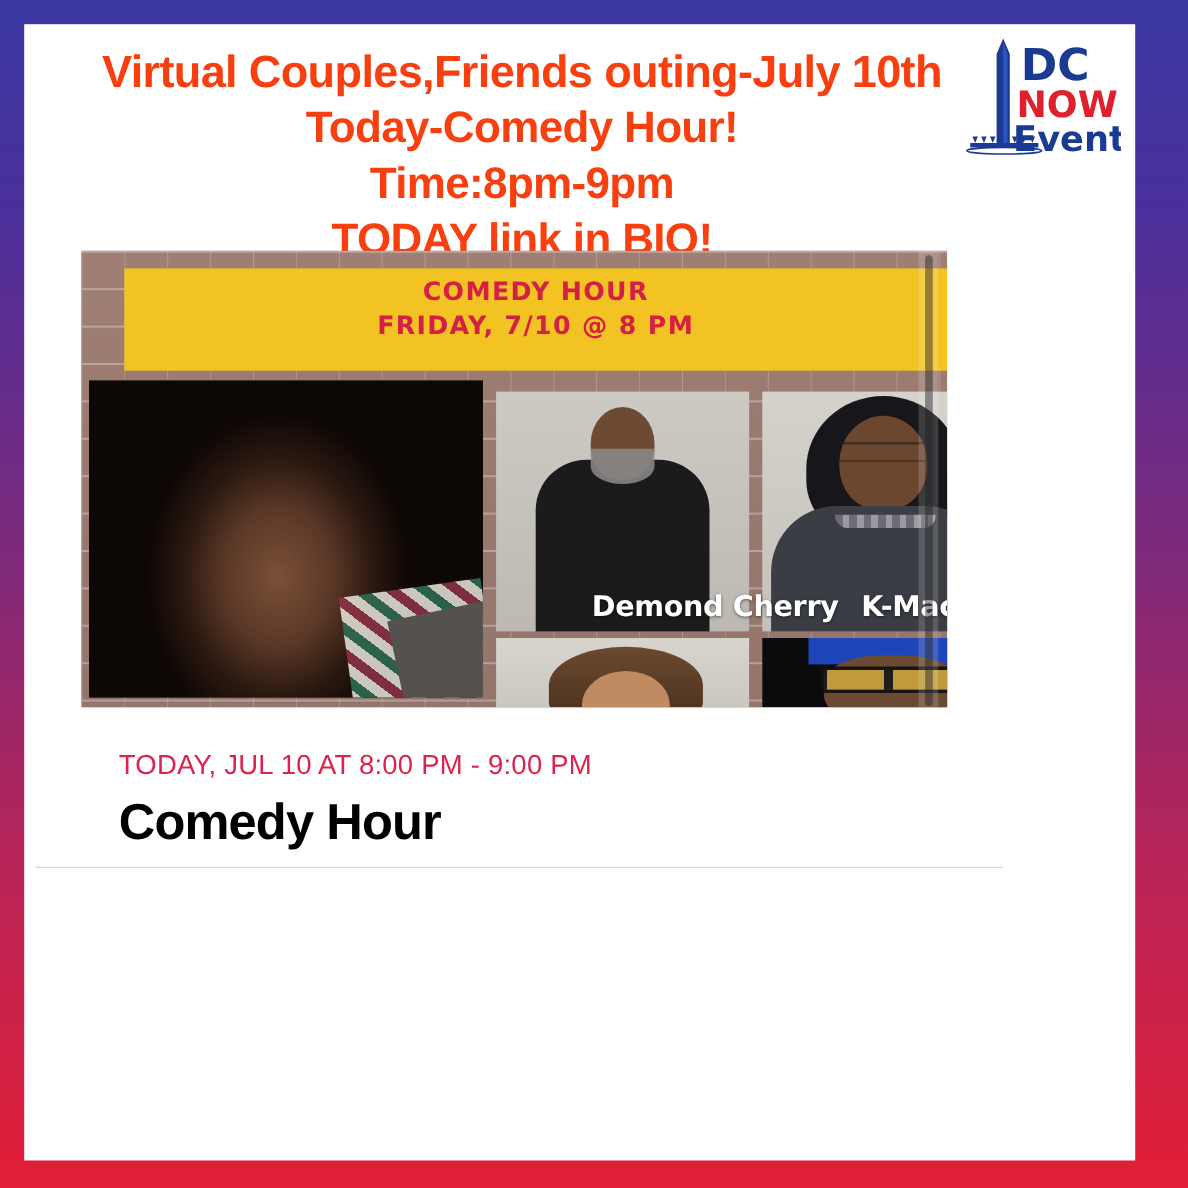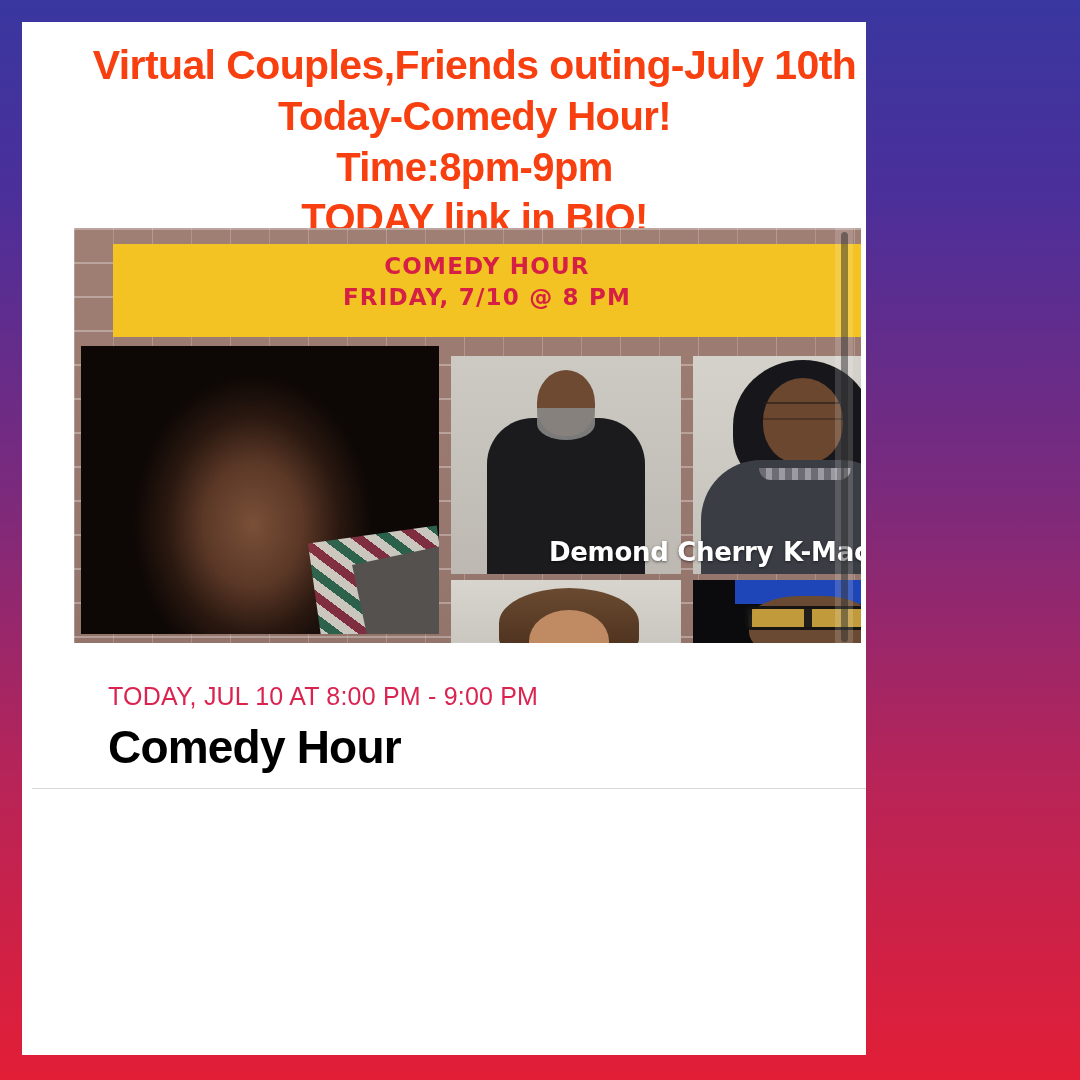--- a/index.html
+++ b/index.html
@@ -21,21 +21,21 @@
     height: 1080px;
     box-sizing: border-box;
     background: linear-gradient(180deg, #3a37a0 0%, #4b2f9a 18%, #7a2a7d 45%, #b72458 72%, #e21e36 100%);
   }
 
   
   #card {
     position: absolute;
     left: 22px;
     top: 22px;
-    width: 844px;
+    width: 1010px;
     height: 1033px;
     background: #ffffff;
     overflow: hidden;
   }
 
   
   #headline {
     position: absolute;
     left: 0;
     top: 18px;
@@ -226,21 +226,21 @@
   .cell-label {
     position: absolute;
     color: #ffffff;
     font-weight: bold;
     font-size: 26px;
     letter-spacing: -0.3px;
     text-shadow: 0 1px 3px rgba(0,0,0,.55);
     white-space: nowrap;
     font-family: "DejaVu Sans", sans-serif;
   }
-  #label-demond { left: 475px; top: 309px; }
+  #label-demond { left: 464px; top: 309px; }
   #label-kmack  { left: 709px; top: 309px; }
 
   
   #flyer-scrollbar {
     position: absolute;
     right: 13px;
     top: 4px;
     width: 7px;
     height: 410px;
     background: rgba(30,30,30,0.45);

